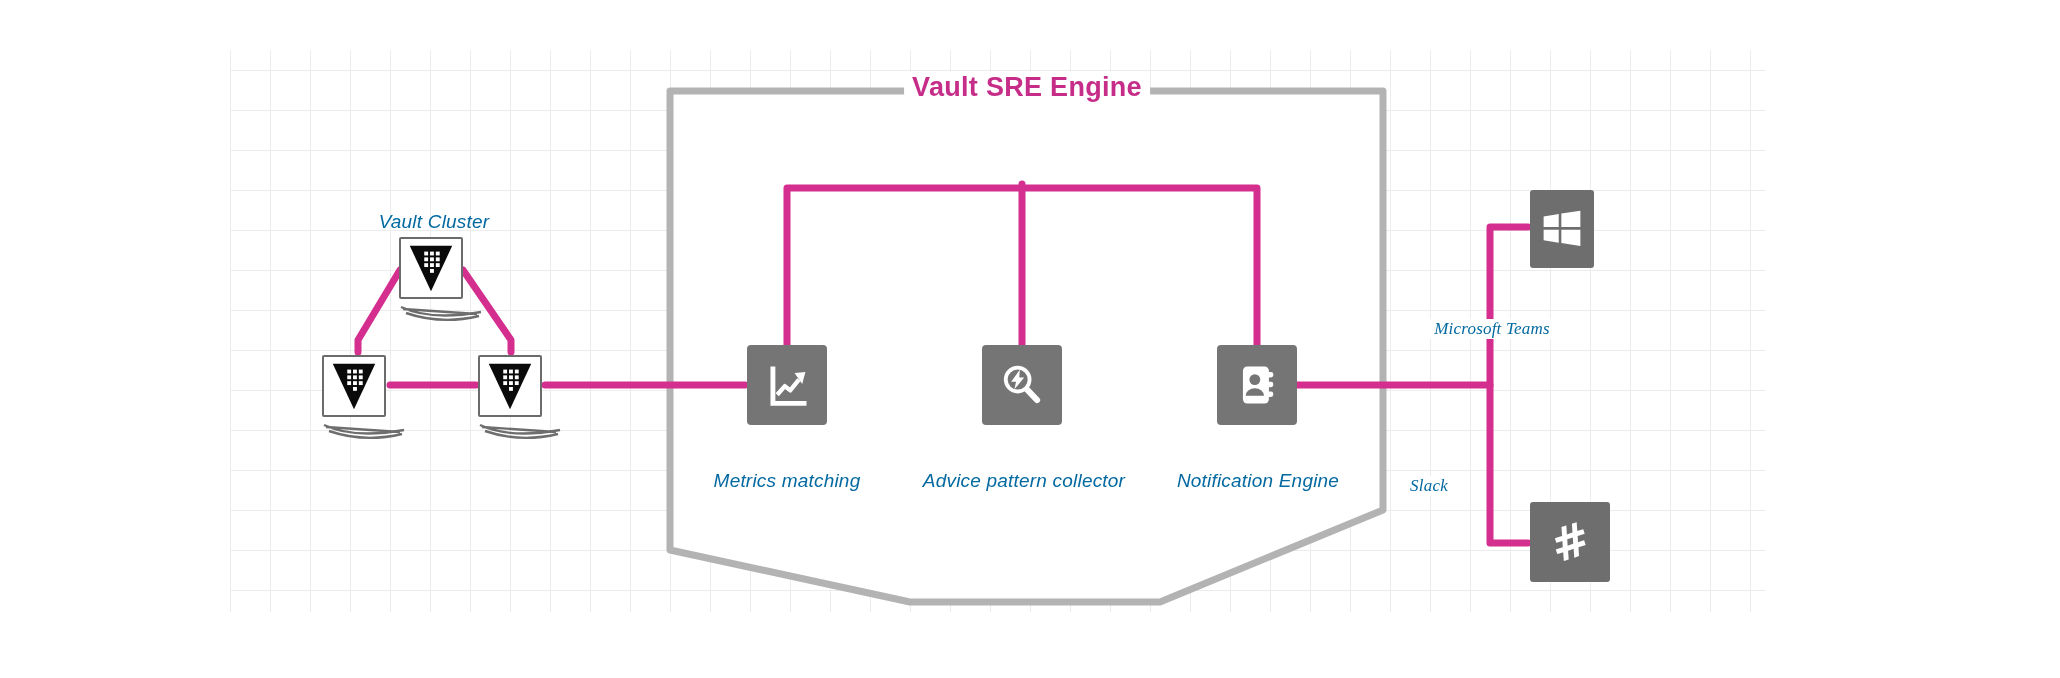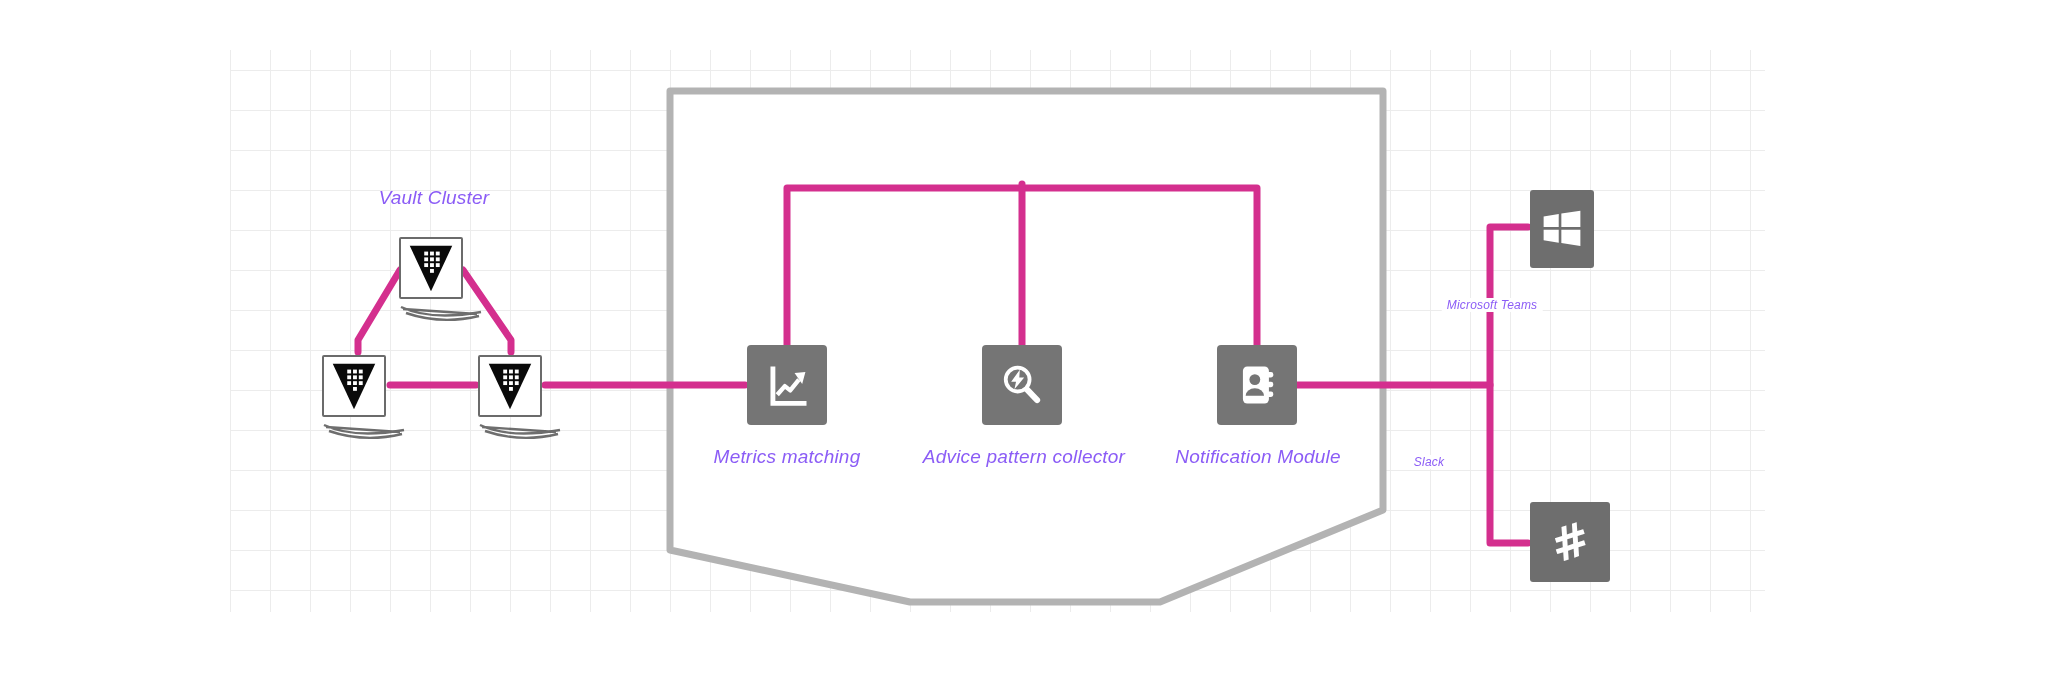--- a/index.html
+++ b/index.html
@@ -11,22 +11,22 @@
         background-size:40px 40px;background-position:0 20px;}
   #edges{position:absolute;left:0;top:0;}
   .node{position:absolute;box-sizing:border-box;}
   .vault-node{width:64px;height:62px;background:#ffffff;border:2px solid #6b6b6b;border-radius:2px;
               display:flex;align-items:center;justify-content:center;}
   .module-node{width:80px;height:80px;background:#757575;border-radius:4px;
                display:flex;align-items:center;justify-content:center;}
   .endpoint-node{background:#6e6e6e;border-radius:3px;display:flex;align-items:center;justify-content:center;}
   .shadow{position:absolute;}
   .lbl{position:absolute;transform:translate(-50%,-50%);white-space:nowrap;
-       font-style:italic;font-size:19px;color:#8b5cf6;letter-spacing:.2px;}
-  .lbl.small{font-size:12px;}
+       font-style:italic;font-size:19px;color:#0369a1;letter-spacing:.2px;margin-top:24px;}
+  .lbl.small{font-size:17px;font-family:Liberation Serif, serif;}
   .lbl.on-line{background:#ffffff;padding:0 5px;}
   #container-title{position:absolute;transform:translate(-50%,-50%);white-space:nowrap;
        font-weight:bold;font-size:27px;color:#c62d89;background:#ffffff;padding:0 8px;
        font-style:normal;letter-spacing:.3px;}
   .slack-hash{color:#ffffff;font-weight:bold;font-size:46px;transform:rotate(-18deg);
               font-family:"DejaVu Sans", sans-serif;line-height:1;}
 </style>
 </head>
 <body>
 
@@ -148,23 +148,24 @@
         <polygon points="31,8.5 60,4 60,29 31,29"></polygon>
         <polygon points="4,33 27,33 27,53 4,49"></polygon>
         <polygon points="31,33 60,33 60,58 31,53.5"></polygon>
       </g>
     </svg>
   </div>
   <div class="node endpoint-node" style="left:1530px;top:502px;width:80px;height:80px;">
     <div class="slack-hash">#</div>
   </div>
 
+  <div id="container-title" style="left:1027px;top:87px;">Vault SRE Engine</div>
 
   <div class="lbl" style="left:434px;top:198px;">Vault Cluster</div>
 
   <div class="lbl" style="left:787px;top:457px;">Metrics matching</div>
   <div class="lbl" style="left:1024px;top:457px;">Advice pattern collector</div>
-  <div class="lbl" style="left:1258px;top:457px;">Notification Module</div>
+  <div class="lbl" style="left:1258px;top:457px;">Notification Engine</div>
 
   <div class="lbl small on-line" style="left:1492px;top:305px;">Microsoft Teams</div>
   <div class="lbl small on-line" style="left:1429px;top:462px;">Slack</div>
 
 </div>
 
 </body></html>

